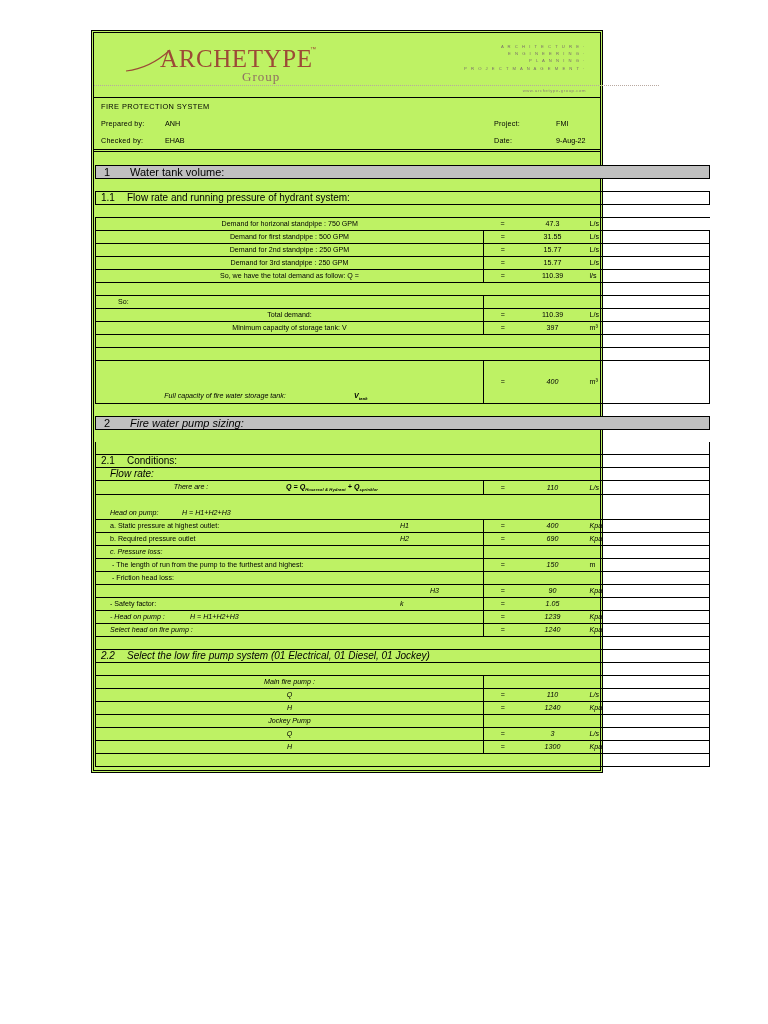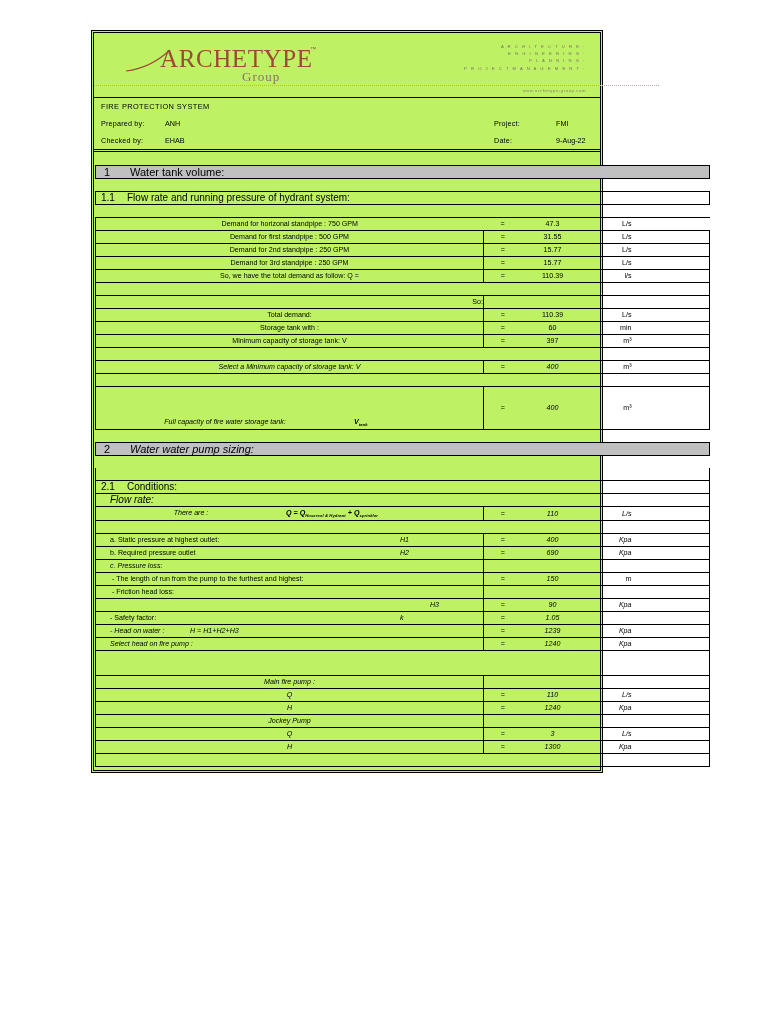--- a/index.html
+++ b/index.html
@@ -117,21 +117,21 @@
   col.c-unit  { width: 48px;  }
   col.c-tail  { width: 78px;  }
 
   
   .bx   { border: 1px solid #000; }
   .bt   { border-top: 1px solid #000; }
   .bb   { border-bottom: 1px solid #000; }
   .bl   { border-left: 1px solid #000; }
   .br   { border-right: 1px solid #000; }
   .ctr  { text-align: center; }
-  .lft  { text-align: right; }
+  .lft  { text-align: left; }
   .ital { font-style: italic; }
   .pl6  { padding-left: 6px !important; }
   .pl14 { padding-left: 14px !important; }
   .pl22 { padding-left: 22px !important; }
   .spacer td { height: 7px; line-height: 7px; }
   .spacer-lg td { height: 10px; line-height: 10px; }
 
   
   .band td {
     background: #c0c0c0;
@@ -298,67 +298,53 @@
     </tr>
 
     <tr>
       <td class="bx ctr">Total demand:</td>
       <td class="bb bt ctr">=</td>
       <td class="bb bt ctr">110.39</td>
       <td class="bb bt lft pl6">L/s</td>
       <td class="bb bt br"></td>
     </tr>
     <tr>
-      <td class="bx ctr">Storage tank with :</td>
-      <td class="bb bt ctr">=</td>
-      <td class="bb bt ctr">60</td>
-      <td class="bb bt lft pl6">min</td>
-      <td class="bb bt br"></td>
-    </tr>
-    <tr>
       <td class="bx ctr">Minimum capacity of storage tank: V</td>
       <td class="bb bt ctr">=</td>
       <td class="bb bt ctr">397</td>
       <td class="bb bt lft pl6">m³</td>
       <td class="bb bt br"></td>
     </tr>
 
     <tr class="emptyline-b">
             <td colspan="5"></td>
           </tr>
 
-    <tr>
-      <td class="bx ital ctr">Select a Minimum capacity of storage tank: V</td>
+
+    <tr class="emptyline-b">
+            <td colspan="5"></td>
+          </tr>
+
+    <tr>
+      <td class="bx ital">
+        <span style="display:inline-block;width:258px;text-align:center;margin-top:29px;">Full capacity of fire water storage tank:</span><span style="font-weight:bold;">V</span><sub style="font-weight:bold;">tank</sub>
+      </td>
       <td class="bb bt ctr">=</td>
       <td class="bb bt ctr ital">400</td>
       <td class="bb bt lft pl6">m³</td>
       <td class="bb bt br"></td>
     </tr>
 
-    <tr class="emptyline-b">
-            <td colspan="5"></td>
-          </tr>
-
-    <tr>
-      <td class="bx ital">
-        <span style="display:inline-block;width:258px;text-align:center;margin-top:29px;">Full capacity of fire water storage tank:</span><span style="font-weight:bold;">V</span><sub style="font-weight:bold;">tank</sub>
-      </td>
-      <td class="bb bt ctr">=</td>
-      <td class="bb bt ctr ital">400</td>
-      <td class="bb bt lft pl6">m³</td>
-      <td class="bb bt br"></td>
-    </tr>
-
     <tr class="spacer">
             <td colspan="5"></td>
           </tr>
 
     <tr class="band">
       <td colspan="5">
-        <span class="num">2</span><span class="ital">Water water pump sizing:</span>
+        <span class="num">2</span><span class="ital">Fire water pump sizing:</span>
       </td>
     </tr>
 
     <tr class="spacer">
             <td colspan="5"></td>
           </tr>
     <tr class="emptyline">
             <td colspan="5"></td>
           </tr>
 
@@ -378,20 +364,29 @@
       <td class="bb bt ctr">=</td>
       <td class="bb bt ctr ital">110</td>
       <td class="bb bt lft pl6 ital">L/s</td>
       <td class="bb bt br"></td>
     </tr>
 
     <tr class="emptyline">
             <td colspan="5"></td>
           </tr>
 
+    <tr>
+      <td class="bl ital">
+        <span style="padding-left:14px;display:inline-block;width:72px;">Head on pump:</span><span>H = H1+H2+H3</span>
+      </td>
+      <td></td>
+      <td></td>
+      <td></td>
+      <td class="br"></td>
+    </tr>
 
     <tr>
       <td class="bx">
         <span style="padding-left:14px;display:inline-block;width:290px;">a. Static pressure at highest outlet:</span><span class="ital">H1</span>
       </td>
       <td class="bb bt ctr">=</td>
       <td class="bb bt ctr ital">400</td>
       <td class="bb bt lft pl6 ital">Kpa</td>
       <td class="bb bt br"></td>
     </tr>
@@ -447,41 +442,46 @@
         <span style="padding-left:14px;display:inline-block;width:290px;">- Safety factor:</span><span class="ital">k</span>
       </td>
       <td class="bb bt ctr">=</td>
       <td class="bb bt ctr ital">1.05</td>
       <td class="bb bt lft pl6"></td>
       <td class="bb bt br"></td>
     </tr>
 
     <tr>
       <td class="bx ital">
-        <span style="padding-left:14px;display:inline-block;width:80px;">- Head on water :</span><span>H = H1+H2+H3</span>
+        <span style="padding-left:14px;display:inline-block;width:80px;">- Head on pump :</span><span>H = H1+H2+H3</span>
       </td>
       <td class="bb bt ctr">=</td>
       <td class="bb bt ctr ital">1239</td>
       <td class="bb bt lft pl6 ital">Kpa</td>
       <td class="bb bt br"></td>
     </tr>
     <tr>
       <td class="bx ital">
         <span style="padding-left:14px;">Select head on fire pump :</span>
       </td>
       <td class="bb bt ctr">=</td>
       <td class="bb bt ctr ital">1240</td>
       <td class="bb bt lft pl6 ital">Kpa</td>
       <td class="bb bt br"></td>
     </tr>
 
     <tr class="emptyline">
             <td colspan="5"></td>
           </tr>
 
+    <tr class="sub it">
+      <td colspan="5">
+        <span class="num">2.2</span><span>Select the low fire pump system (01 Electrical, 01 Diesel, 01 Jockey)</span>
+      </td>
+    </tr>
 
     <tr class="emptyline">
             <td colspan="5"></td>
           </tr>
 
     <tr>
       <td class="bx ital ctr">Main fire pump :</td>
       <td class="bb bt"></td>
       <td class="bb bt"></td>
       <td class="bb bt"></td>

